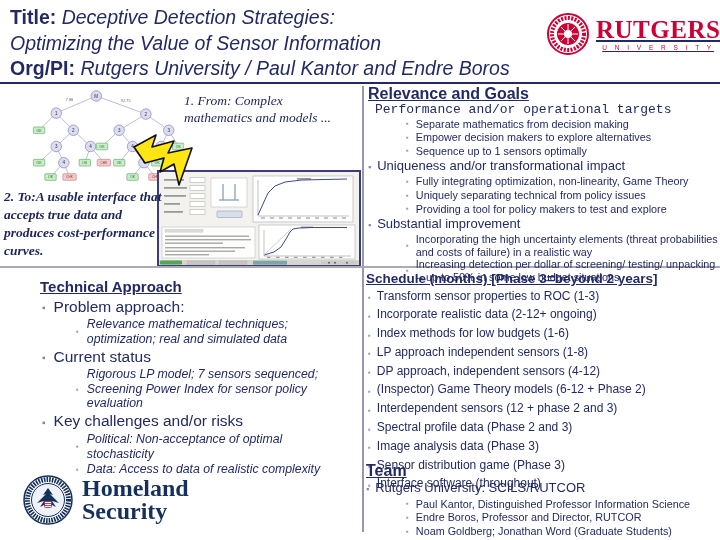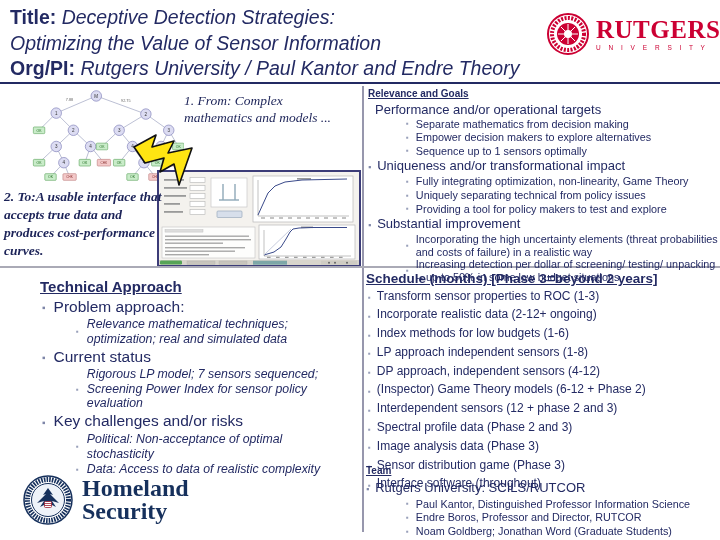--- a/index.html
+++ b/index.html
@@ -6,28 +6,28 @@
   .slide{position:relative;width:720px;height:540px;background:#ffffff;overflow:hidden;
          font-family:"Liberation Sans",sans-serif;color:var(--navy);}
   
   .hdr{position:absolute;left:10px;top:5px;font-size:19.5px;line-height:25.5px;white-space:nowrap;}
   .hlbl{font-weight:bold;font-style:normal;}
   .hit{font-style:italic;}
   .title-rule{position:absolute;left:0;top:82px;width:720px;height:2px;background:var(--navy);}
   .vdiv{position:absolute;left:362px;top:86px;width:2px;height:446px;background:var(--divider_blue);}
   .hdiv{position:absolute;left:0;top:266px;width:720px;height:2px;background:var(--divider_gray);}
   
-  .h2{font-weight:bold;text-decoration:underline;font-size:10px;line-height:17px;}
+  .h2{font-weight:bold;text-decoration:underline;font-size:16px;line-height:17px;}
   .row{display:flex;align-items:center;}
   .b1::before,.b2::before{content:"▪";flex:none;color:#7e86a8;}
   .b1{font-size:13px;line-height:14.8px;}
   .b1::before{font-size:9px;margin:2px 6px 0 0;}
   .b2{font-size:10.8px;line-height:12.7px;padding-left:38px;}
   .b2::before{font-size:8px;margin:1px 7px 0 0;color:#99a0ba;}
-  .intro{font-size:13px;line-height:15px;padding-left:7px;}
+  .intro{font-size:13px;line-height:15px;padding-left:7px;font-family:Liberation Mono, monospace;}
   #relevance{position:absolute;left:368px;top:85px;width:350px;}
   #schedule{position:absolute;left:366px;top:270px;width:352px;}
   #schedule .h2{font-size:13.5px;}
   .s-item{font-size:12px;line-height:15.8px;}
   .s-item::before{content:"▪";font-size:8px;color:#99a0ba;margin:3px 6px 0 2px;flex:none;}
   #team{position:absolute;left:366px;top:462px;width:352px;}
   #team .org{font-size:13px;line-height:16px;}
   #team .org::before{font-size:9px;}
   #team .b2{padding-left:40px;font-size:10.8px;line-height:12.8px;}
   
@@ -49,37 +49,37 @@
   .tree .nlab{font-size:4.8px;fill:#333;text-anchor:middle;font-family:"Liberation Sans",sans-serif;}
   .tree .elab{font-size:4px;fill:#666;font-family:"Liberation Sans",sans-serif;}
   .tree .ok{fill:var(--ok_green);stroke:#55a055;stroke-width:.6;}
   .tree .chk{fill:var(--chk_pink);stroke:#bb7777;stroke-width:.6;}
   .tree .oklab{font-size:3.6px;fill:#1f6b1f;text-anchor:middle;}
   .tree .chklab{font-size:3.3px;fill:#8b3030;text-anchor:middle;}
   .bolt{position:absolute;left:133px;top:133px;width:60px;height:58px;}
   .appwin{position:absolute;left:157px;top:170px;width:204px;height:96px;}
   
   .rutgers{position:absolute;left:546px;top:12px;display:flex;align-items:center;}
-  .ru-text{margin-left:6px;text-align:left;}
+  .ru-text{margin-left:6px;text-align:center;text-decoration:underline;}
   .ru-word{font-family:"Liberation Serif",serif;font-weight:bold;font-size:25px;line-height:24px;
            color:var(--rutgers_red);letter-spacing:.5px;}
   .ru-sub{font-size:6.5px;letter-spacing:3px;color:var(--rutgers_red);margin-top:2px;}
   .dhs{position:absolute;left:22px;top:474px;display:flex;align-items:center;}
   .dhs-word{margin-left:8px;font-family:"Liberation Serif",serif;font-weight:bold;font-size:24px;
             line-height:23px;color:var(--dhs_navy);}
 </style>
 </head>
 <body>
 
 <div class="slide">
 
   <div class="hdr">
     <div><span class="hlbl">Title:</span> <span class="hit">Deceptive Detection Strategies:</span></div>
     <div class="hit">Optimizing the Value of Sensor Information</div>
-    <div><span class="hlbl">Org/PI:</span> <span class="hit">Rutgers University /  Paul Kantor and Endre Theory</span></div>
+    <div><span class="hlbl">Org/PI:</span> <span class="hit">Rutgers University /  Paul Kantor and Endre Boros</span></div>
   </div>
 
   <div class="rutgers">
     <svg width="44" height="44" viewBox="0 0 44 44">
       <circle cx="22" cy="22" r="20" fill="#fff" stroke="#cc0033" stroke-width="2"></circle>
       <circle cx="22" cy="22" r="16" fill="none" stroke="#cc0033" stroke-width="4" stroke-dasharray="2 1.4"></circle>
       <circle cx="22" cy="22" r="11" fill="#cc0033"></circle>
       <g stroke="#fff" stroke-width="1">
         <line x1="22" y1="12" x2="22" y2="32"></line>
           <line x1="12" y1="22" x2="32" y2="22"></line>

